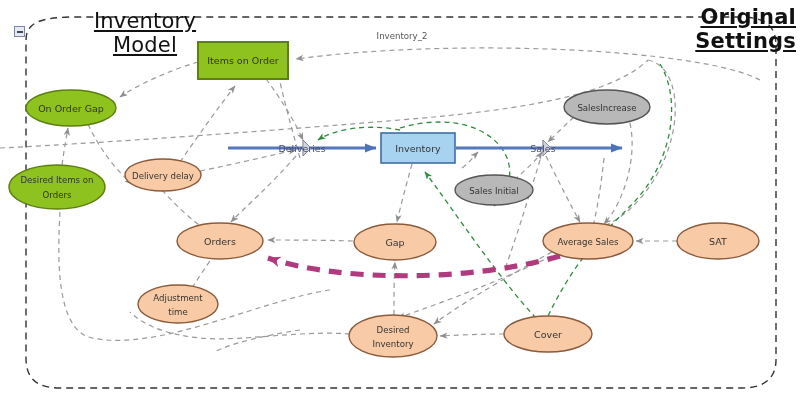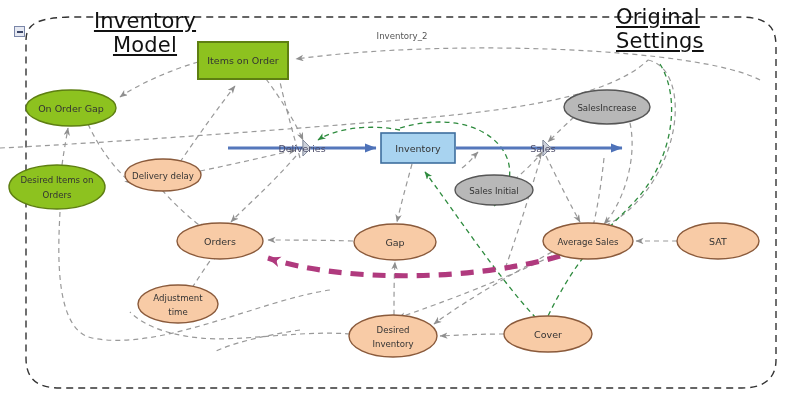--- a/index.html
+++ b/index.html
@@ -56,24 +56,25 @@
     text-align: center;
     white-space: pre-line;
     letter-spacing: 0.2px;
   }
   #title-inventory-model {
     left: 60px;
     top: 10px;
     width: 170px;
   }
   #title-original-settings {
-    left: 616px;
+    left: 636px;
     top: 6px;
     width: 160px;
-    text-align: left;
+    text-align: right;
+    font-weight: bold;
   }
   #collapse-icon {
     position: absolute;
     left: 14px;
     top: 26px;
     width: 11px;
     height: 11px;
     border: 1px solid #7a86a8;
     background: #e6e9f2;
     box-sizing: border-box;

